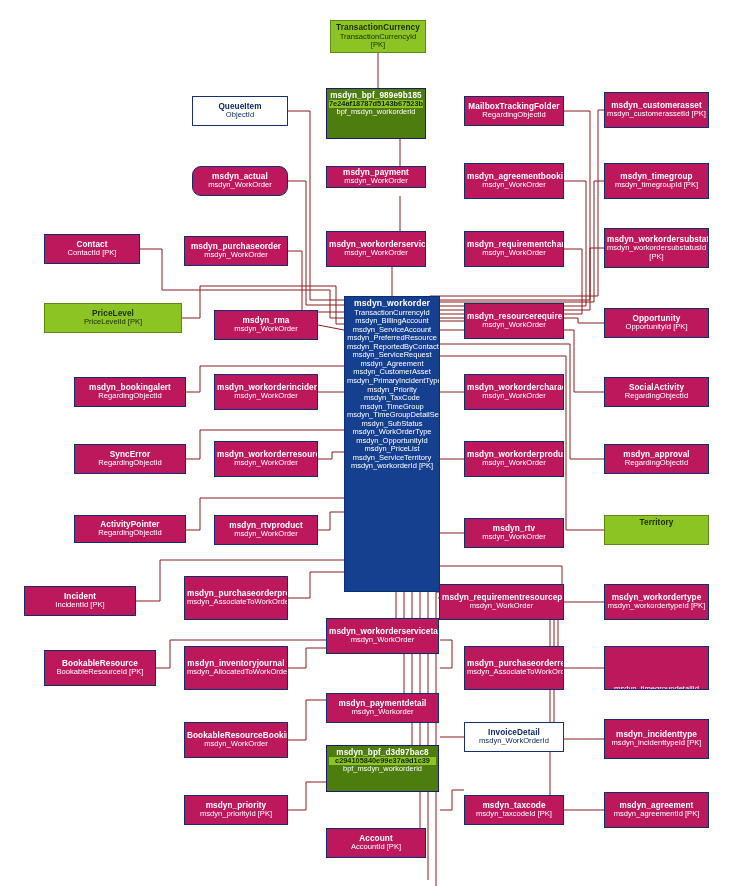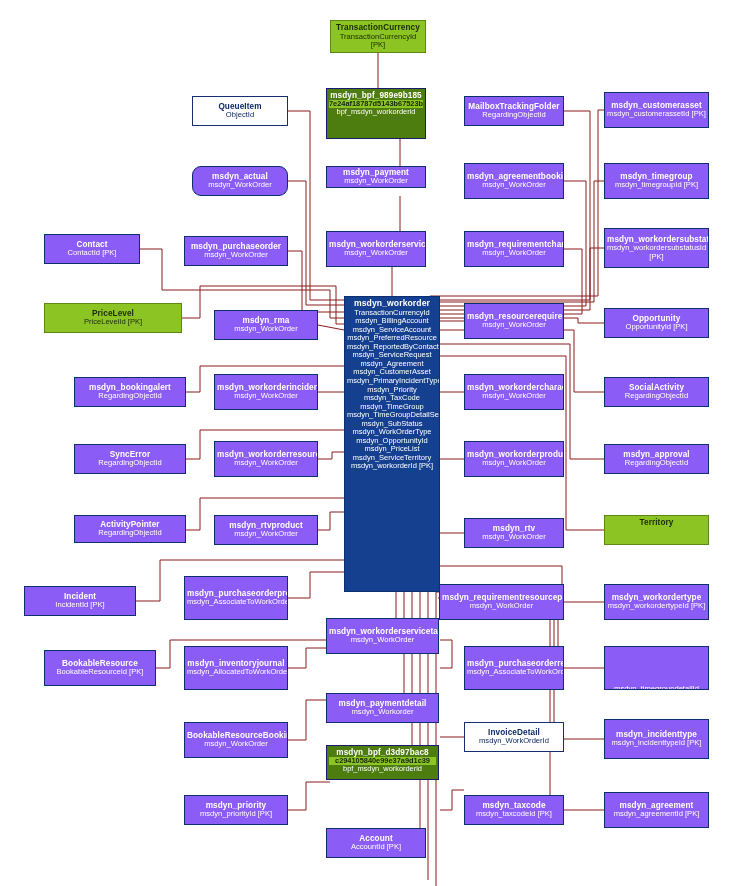--- a/index.html
+++ b/index.html
@@ -26,21 +26,21 @@
     font-weight:bold;
     font-size:8.2px;
     letter-spacing:0.1px;
   }
   .node .s {
     display:block;
     font-size:7.6px;
     font-weight:normal;
   }
   
-  .blue { background:#8b5cf6; color:#ffffff; border-color:#0e2f6e; }
+  .blue { background:#be185d; color:#ffffff; border-color:#0e2f6e; }
   .green { background:#8cc423; color:#1c2b05; border-color:#5f8a12; }
   .white { background:#ffffff; color:#0b2a63; border-color:#14306e; }
   .bpf { background:#4d7c0f; color:#ffffff; }
   .bpf .guid { display:block; background:#8cc423; color:#16250a; font-size:7.4px; font-weight:bold; }
   .bpf .sub { display:block; font-size:7.4px; }
   .center {
     background:#153f8f;
     color:#ffffff;
     border:1px solid #0e2f6e;
     text-align:center;
@@ -320,21 +320,21 @@
         <span class="s">msdyn_WorkOrder</span>
       </div>
       <div class="node white" style="left: 464px; top: 722px; width: 100px; height: 30px; display: flex; flex-direction: column; justify-content: center;">
         <span class="t">InvoiceDetail</span>
         <span class="s">msdyn_WorkOrderId</span>
       </div>
       <div class="node blue" style="left: 604px; top: 719px; width: 105px; height: 40px; display: flex; flex-direction: column; justify-content: center;">
         <span class="t">msdyn_incidenttype</span>
         <span class="s">msdyn_incidenttypeId [PK]</span>
       </div>
-      <div class="node bpf" style="left: 326px; top: 745px; width: 113px; height: 35px; display: flex; flex-direction: column; justify-content: flex-start;">
+      <div class="node bpf" style="left: 326px; top: 745px; width: 113px; height: 47px; display: flex; flex-direction: column; justify-content: flex-start;">
         <span class="t">msdyn_bpf_d3d97bac8</span>
         <span class="guid">c294105840e99e37a9d1c39</span>
         <span class="sub">bpf_msdyn_workorderid</span>
       </div>
       <div class="node blue" style="left: 184px; top: 795px; width: 104px; height: 30px; display: flex; flex-direction: column; justify-content: center;">
         <span class="t">msdyn_priority</span>
         <span class="s">msdyn_priorityId [PK]</span>
       </div>
       <div class="node blue" style="left: 464px; top: 795px; width: 100px; height: 30px; display: flex; flex-direction: column; justify-content: center;">
         <span class="t">msdyn_taxcode</span>

